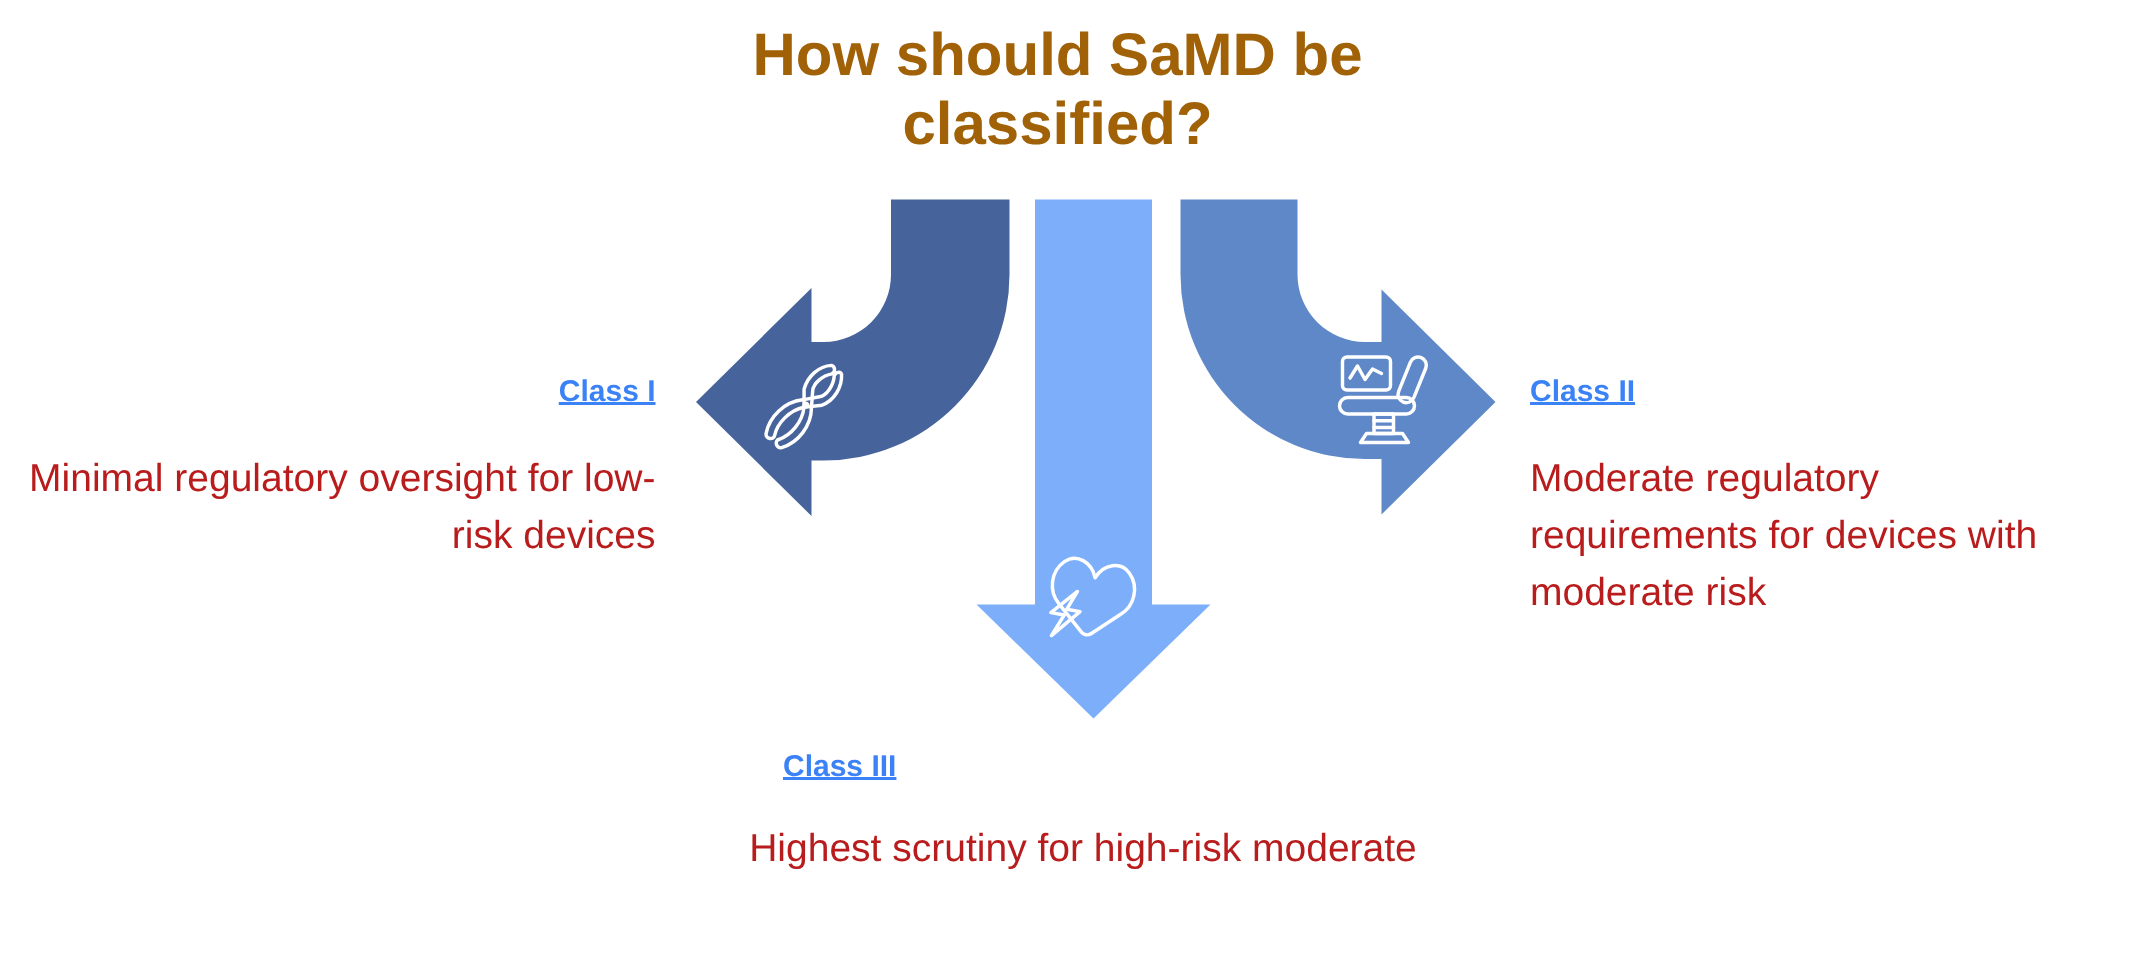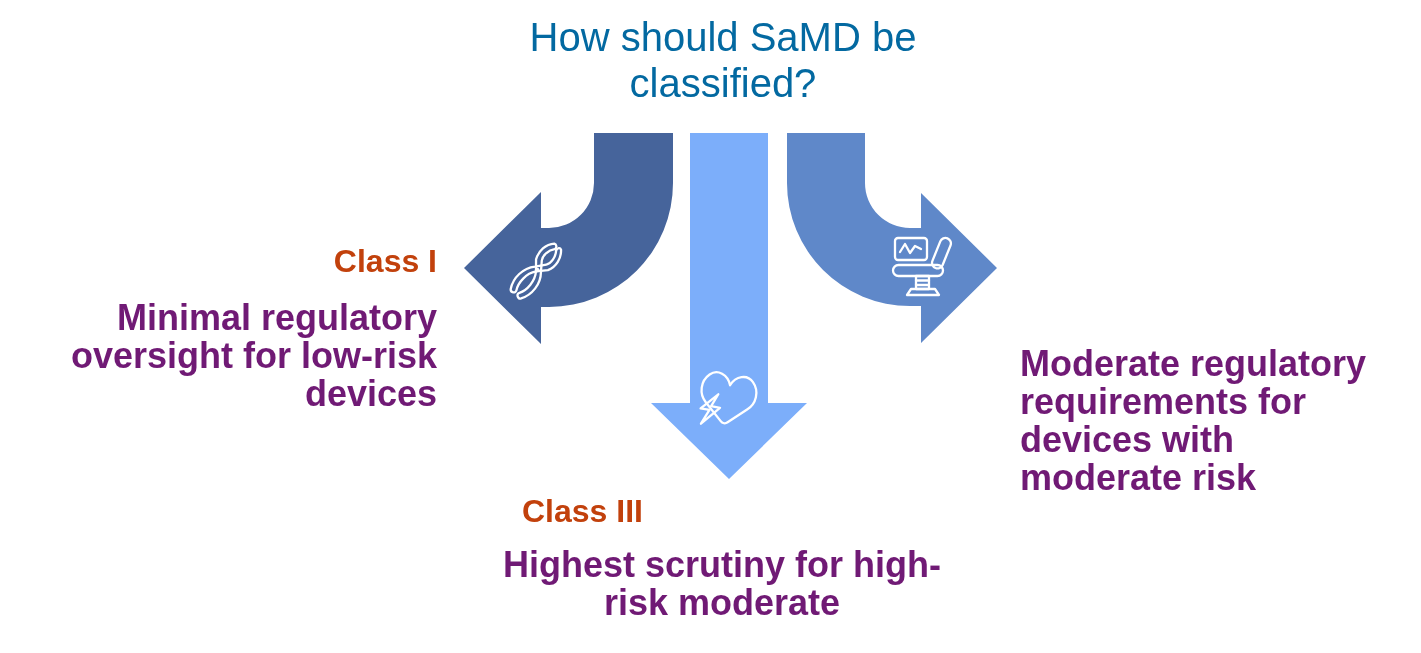--- a/index.html
+++ b/index.html
@@ -5,38 +5,39 @@
   html,body{margin:0;padding:0;background:#ffffff;}
   #canvas{
     position:relative;
     width:1421px;height:653px;
     background:#ffffff;
     font-family:"Liberation Sans", sans-serif;
     overflow:hidden;
   }
   #arrows-svg{position:absolute;left:0;top:0;}
   .title{
-    position:absolute;left:450px;top:14px;width:546px;
-    font-size:40px;font-weight:normal;line-height:46px;
-    color:#0369a1;text-align:center;
+    position:absolute;left:432px;top:14px;width:546px;
+    font-size:40px;font-weight:bold;line-height:46px;
+    color:#a16207;text-align:center;
   }
   .class-heading{
     position:absolute;
-    font-size:32px;font-weight:bold;line-height:36px;
-    color:#c2410c;
+    font-size:20px;font-weight:bold;line-height:36px;
+    color:#3b82f6;
+    text-decoration:underline;
   }
   .class-desc{
     position:absolute;
-    font-size:36px;font-weight:bold;line-height:38px;
-    color:#701a75;
+    font-size:26px;font-weight:normal;line-height:38px;
+    color:#b91c1c;
   }
   .h-class1{left:17px;top:243px;width:420px;text-align:right;padding-right:1px;}
   .d-class1{left:17px;top:299px;width:420px;text-align:right;}
   .h-class2{left:1020px;top:243px;width:380px;text-align:left;}
-  .d-class2{left:1020px;top:299px;width:365px;text-align:left;margin-top:46px;}
+  .d-class2{left:1020px;top:299px;width:365px;text-align:left;}
   .h-class3{left:522px;top:493px;width:400px;text-align:left;}
   .d-class3{left:492px;top:546px;width:460px;text-align:center;}
   .icon-stroke{fill:none;stroke:#ffffff;stroke-width:2.3;stroke-linecap:round;stroke-linejoin:round;}
 </style>
 </head>
 <body>
 
 <div id="canvas">
 
   <svg id="arrows-svg" width="1421" height="653" viewBox="0 0 1421 653">
@@ -80,18 +81,19 @@
                C 29,2 30,-11 22,-19 C 15,-26 4,-22 0,-12 Z"></path>
       <path class="icon-stroke" d="M -10,-1 L -25,16 L -16,16 L -22,31 L -6,12 L -15,12 Z" fill="#7CAEFA"></path>
     </g>
   </svg>
 
   <div class="title">How should SaMD be classified?</div>
 
   <div class="class-heading h-class1">Class I</div>
   <div class="class-desc d-class1">Minimal regulatory oversight for low-risk devices</div>
 
+  <div class="class-heading h-class2">Class II</div>
   <div class="class-desc d-class2">Moderate regulatory requirements for devices with moderate risk</div>
 
   <div class="class-heading h-class3">Class III</div>
   <div class="class-desc d-class3">Highest scrutiny for high-risk moderate</div>
 
 </div>
 
 </body></html>

